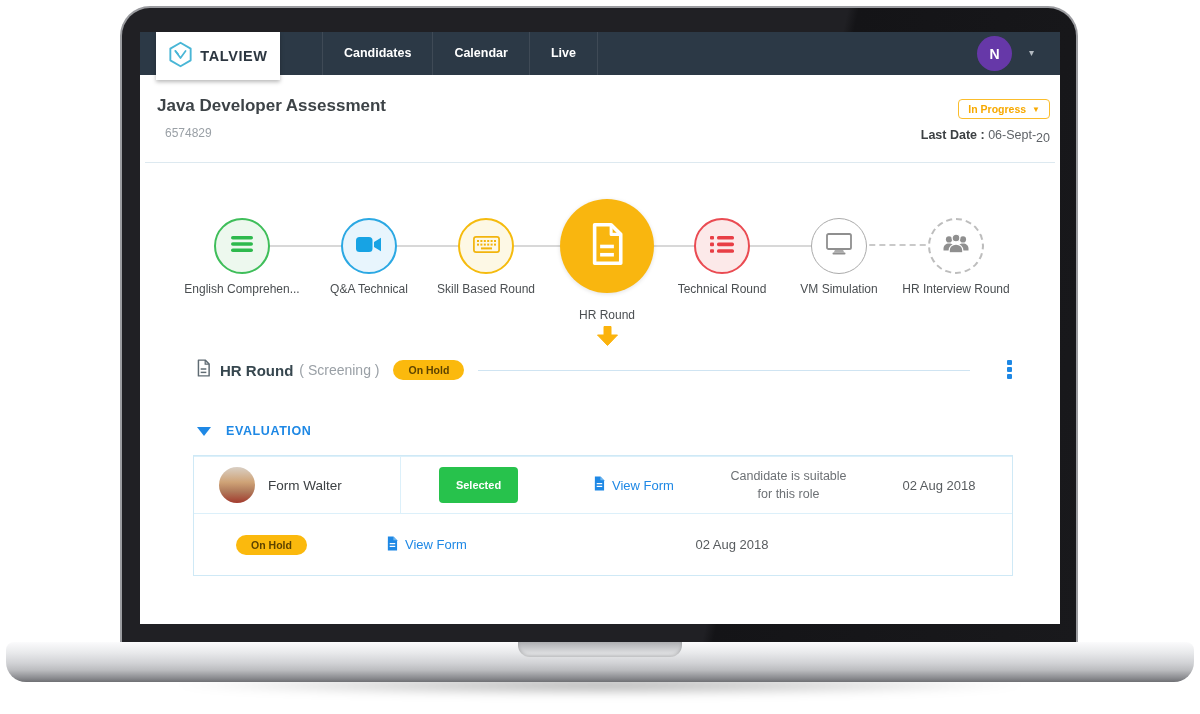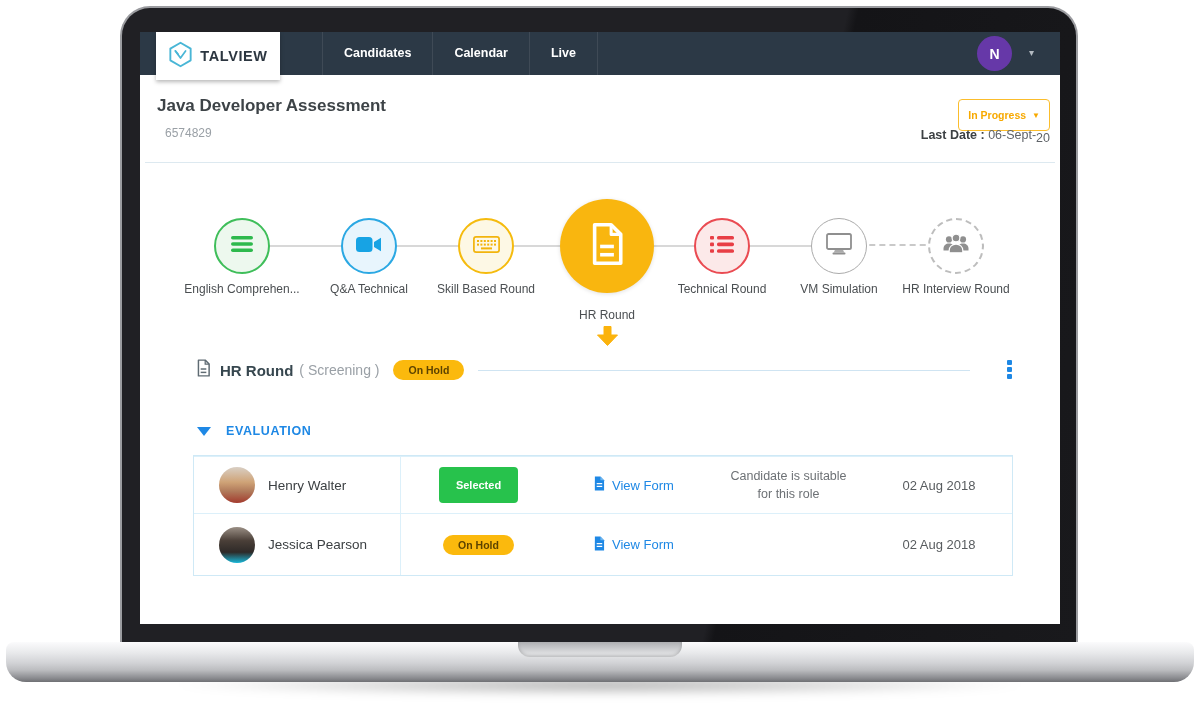--- a/index.html
+++ b/index.html
@@ -32,21 +32,21 @@
     border-left:1px solid rgba(255,255,255,.09);cursor:pointer;}
   .nav-tab:last-child{border-right:1px solid rgba(255,255,255,.09);}
   .nav-avatar{position:absolute;right:48px;top:4px;width:35px;height:35px;border-radius:50%;background:#6638a8;
     color:#fff;font-size:14px;font-weight:700;display:flex;align-items:center;justify-content:center;cursor:pointer;}
   .nav-caret{position:absolute;right:26px;top:15px;color:#b3bac1;font-size:10px;cursor:pointer;}
 
   
   .page-title{position:absolute;left:17px;top:64px;font-size:17px;font-weight:700;color:#3d4347;}
   .page-id{position:absolute;left:25px;top:94px;font-size:12px;color:#9aa0a6;}
   .status-badge{position:absolute;right:10px;top:67px;border:1.5px solid #fbbd2c;border-radius:4px;
-    color:#f7a900;font-size:10.5px;font-weight:700;padding:9px 9px;display:flex;align-items:center;gap:6px;cursor:pointer;}
+    color:#f7a900;font-size:10.5px;font-weight:700;padding:3px 9px;display:flex;align-items:center;gap:6px;cursor:pointer;}
   .status-caret{font-size:8px;color:#f7a900;}
   .last-date{position:absolute;right:10px;top:96px;font-size:12.5px;color:#5f6368;}
   .last-date b{color:#3c4043;font-weight:700;}
   .date-suffix{position:relative;top:3px;}
   .header-divider{position:absolute;left:5px;right:5px;top:130px;height:1px;background:#dde9f0;}
 
   
   .connector-solid{position:absolute;left:102px;top:213px;width:597px;height:2px;background:#d8d8d8;}
   .connector-dashed{position:absolute;left:699px;top:212px;width:117px;border-top:2px dashed #c9c9c9;}
   .step{position:absolute;top:186px;width:56px;height:56px;border-radius:50%;background:#fff;
@@ -263,21 +263,21 @@
     <div class="eval-toggle">
       <span class="tri-down"></span>
       <span class="eval-label">EVALUATION</span>
     </div>
 
     <div class="eval-table">
 
       <div class="tr tr1">
         <div class="td w1">
           <span class="avatar avatar-henry"></span>
-          <span class="ev-name">Henry Walter</span>
+          <span class="ev-name">Form Walter</span>
         </div>
         <div class="td w2">
           <span class="pill-green">Selected</span>
         </div>
         <div class="td w3">
           <span class="view-form">
             <span>
               <svg width="12" height="15" viewBox="0 0 26 32">
                 <path d="M4 1 H16 L24 9 V31 H4 Z" fill="#1e88e5"></path>
                 <path d="M16 1 V9 H24 Z" fill="#6db5ef"></path>
@@ -290,24 +290,20 @@
         </div>
         <div class="td w4">
           <span class="comments">Candidate is suitable for this role</span>
         </div>
         <div class="td w5">
           <span class="date">02 Aug 2018</span>
         </div>
       </div>
 
       <div class="tr tr2">
-        <div class="td w1">
-          <span class="avatar avatar-jessica"></span>
-          <span class="ev-name">Jessica Pearson</span>
-        </div>
         <div class="td w2">
           <span class="pill-amber">On Hold</span>
         </div>
         <div class="td w3">
           <span class="view-form">
             <span>
               <svg width="12" height="15" viewBox="0 0 26 32">
                 <path d="M4 1 H16 L24 9 V31 H4 Z" fill="#1e88e5"></path>
                 <path d="M16 1 V9 H24 Z" fill="#6db5ef"></path>
                 <rect x="8" y="15" width="12" height="2.6" fill="#ffffff"></rect>

